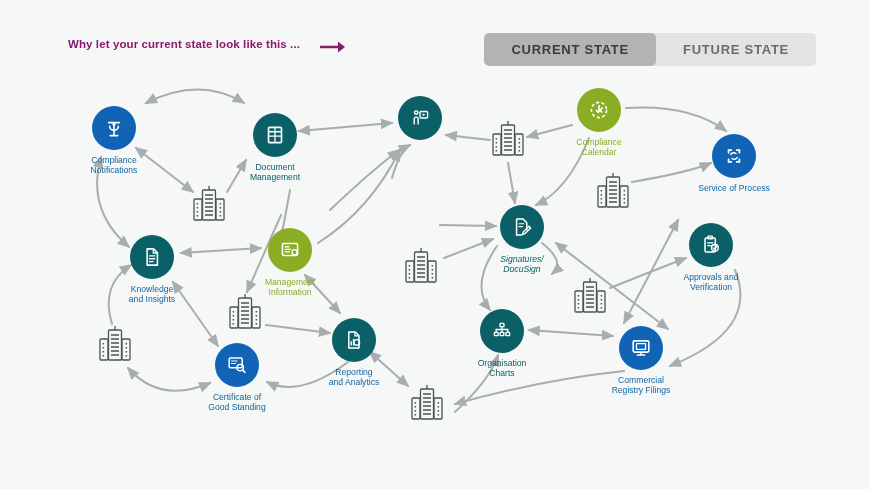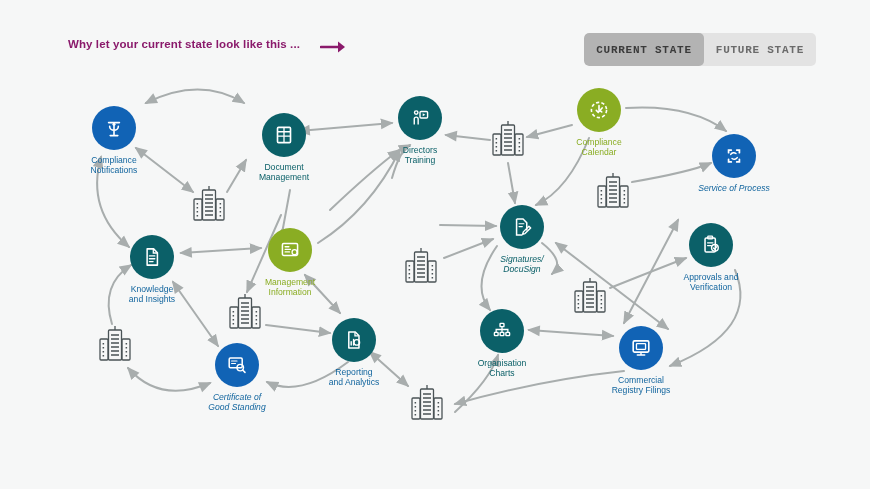--- a/index.html
+++ b/index.html
@@ -38,29 +38,29 @@
     height: 33px;
     background: #e3e3e3;
     border-radius: 5px;
     display: flex;
     align-items: stretch;
     padding: 0;
     overflow: hidden;
   }
   .toggle-btn {
     display: flex; align-items: center; justify-content: center;
-    font-size: 11px;
+    font-size: 13px;
     font-weight: bold;
     letter-spacing: .75px;
-    padding: 0 12px;
+    padding: 0 27px;
     color: #6b6b6b;
     background: transparent;
     border: none;
     cursor: pointer;
-    font-family: Liberation Mono, monospace;
+    font-family: Liberation Sans, sans-serif;
     white-space: nowrap;
   }
   .toggle-btn.active {
     background: #b3b3b3;
     color: #3b3b3b;
     border-radius: 5px;
   }
 
   
   #edges {
@@ -198,61 +198,59 @@
       <div class="node" style="left: 114px; top: 128px;">
         <div class="disc" style="background: rgb(17, 99, 181);">
           <svg viewBox="0 0 24 24" width="26" height="26">
             <path d="M7 7h10M12 7v12M8.5 19h7M8 10.5c0 2 1.8 3.5 4 3.5s4-1.5 4-3.5" stroke="#fff" stroke-width="1.5" fill="none" stroke-linecap="round"></path>
             <circle cx="12" cy="8.6" r="1.4" fill="#fff"></circle>
           </svg>
         </div>
         <div class="lbl" style="color: rgb(18, 101, 158);">Compliance
 Notifications</div>
       </div>
-      <div class="node" style="left: 284px; top: 135px;">
+      <div class="node" style="left: 275px; top: 135px;">
         <div class="disc" style="background: rgb(11, 96, 104);">
           <svg viewBox="0 0 24 24" width="26" height="26">
             <rect x="6" y="5" width="12" height="14" rx="1" stroke="#fff" stroke-width="1.5" fill="none"></rect>
             <path d="M12 5v14M6 9h12M6 13h12" stroke="#fff" stroke-width="1.2"></path>
           </svg>
         </div>
         <div class="lbl" style="color: rgb(11, 96, 104);">Document
 Management</div>
       </div>
       <div class="node" style="left: 420px; top: 118px;">
         <div class="disc" style="background: rgb(11, 96, 104);">
           <svg viewBox="0 0 24 24" width="26" height="26">
             <circle cx="8.5" cy="7" r="1.6" stroke="#fff" stroke-width="1.3" fill="none"></circle>
             <path d="M6.7 18v-5a1.8 1.8 0 013.6 0v5" stroke="#fff" stroke-width="1.3" fill="none"></path>
             <rect x="12" y="6" width="7" height="6" rx="1" stroke="#fff" stroke-width="1.3" fill="none"></rect>
             <path d="M14.5 7.7l2.4 1.3-2.4 1.3z" fill="#fff"></path>
           </svg>
         </div>
-        <div class="lbl" style="color: rgb(11, 96, 104);">Directors
-Training</div>
       </div>
       <div class="node" style="left: 599px; top: 110px;">
         <div class="disc" style="background: rgb(138, 173, 35);">
           <svg viewBox="0 0 24 24" width="26" height="26">
             <circle cx="12" cy="12" r="7" stroke="#fff" stroke-width="1.5" fill="none" stroke-dasharray="3 2"></circle>
             <path d="M12 8v4l2.5 1.8" stroke="#fff" stroke-width="1.5" fill="none" stroke-linecap="round"></path>
             <path d="M9.5 12.3l1.8 1.8 3.6-4" stroke="#fff" stroke-width="1.5" fill="none" stroke-linecap="round"></path>
           </svg>
         </div>
         <div class="lbl" style="color: rgb(138, 173, 35);">Compliance
 Calendar</div>
       </div>
       <div class="node" style="left: 734px; top: 156px;">
         <div class="disc" style="background: rgb(17, 99, 181);">
           <svg viewBox="0 0 24 24" width="26" height="26">
             <path d="M7 9V6.5h2.5M17 9V6.5h-2.5M7 15v2.5h2.5M17 15v2.5h-2.5" stroke="#fff" stroke-width="1.6" fill="none" stroke-linecap="round"></path>
             <path d="M9 10.5a3.4 3.4 0 014.8-.8M15 13.5a3.4 3.4 0 01-4.8.8" stroke="#fff" stroke-width="1.4" fill="none" stroke-linecap="round"></path>
           </svg>
         </div>
-        <div class="lbl" style="color: rgb(18, 101, 158); font-style: italic;">Service of Process</div>
+        <div class="lbl" style="color: rgb(18, 101, 158);">Service of Process</div>
       </div>
       <div class="node" style="left: 152px; top: 257px;">
         <div class="disc" style="background: rgb(11, 96, 104);">
           <svg viewBox="0 0 24 24" width="26" height="26">
             <path d="M7.5 4.5h6l3.5 3.5v11.5h-9.5z" stroke="#fff" stroke-width="1.4" fill="none" stroke-linejoin="round"></path>
             <path d="M13.2 4.7v3.6h3.6M9.6 11h5M9.6 13.6h5M9.6 16.2h3.4" stroke="#fff" stroke-width="1.2" fill="none" stroke-linecap="round"></path>
           </svg>
         </div>
         <div class="lbl" style="color: rgb(18, 101, 158);">Knowledge
 and Insights</div>
@@ -295,21 +293,21 @@
       </div>
       <div class="node" style="left: 237px; top: 365px;">
         <div class="disc" style="background: rgb(17, 99, 181);">
           <svg viewBox="0 0 24 24" width="26" height="26">
             <rect x="4.8" y="5.5" width="12" height="9" rx="1.1" stroke="#fff" stroke-width="1.4" fill="none"></rect>
             <path d="M7 8.3h5M7 10.6h3.6" stroke="#fff" stroke-width="1.1" stroke-linecap="round"></path>
             <circle cx="15" cy="14.4" r="3" stroke="#fff" stroke-width="1.3" fill="none"></circle>
             <path d="M17.2 16.6l2.2 2.2" stroke="#fff" stroke-width="1.4" stroke-linecap="round"></path>
           </svg>
         </div>
-        <div class="lbl" style="color: rgb(18, 101, 158); font-style: italic;">Certificate of
+        <div class="lbl" style="color: rgb(18, 101, 158);">Certificate of
 Good Standing</div>
       </div>
       <div class="node" style="left: 354px; top: 340px;">
         <div class="disc" style="background: rgb(11, 96, 104);">
           <svg viewBox="0 0 24 24" width="26" height="26">
             <path d="M7.2 4.6h6l3.4 3.4v11.4h-9.4z" stroke="#fff" stroke-width="1.4" fill="none" stroke-linejoin="round"></path>
             <path d="M12.9 4.8v3.4h3.4" stroke="#fff" stroke-width="1.2" fill="none"></path>
             <path d="M9.4 16.6v-3M11.6 16.6v-5" stroke="#fff" stroke-width="1.3" stroke-linecap="round"></path>
             <circle cx="14.6" cy="14.2" r="2.6" stroke="#fff" stroke-width="1.2" fill="none"></circle>
           </svg>

